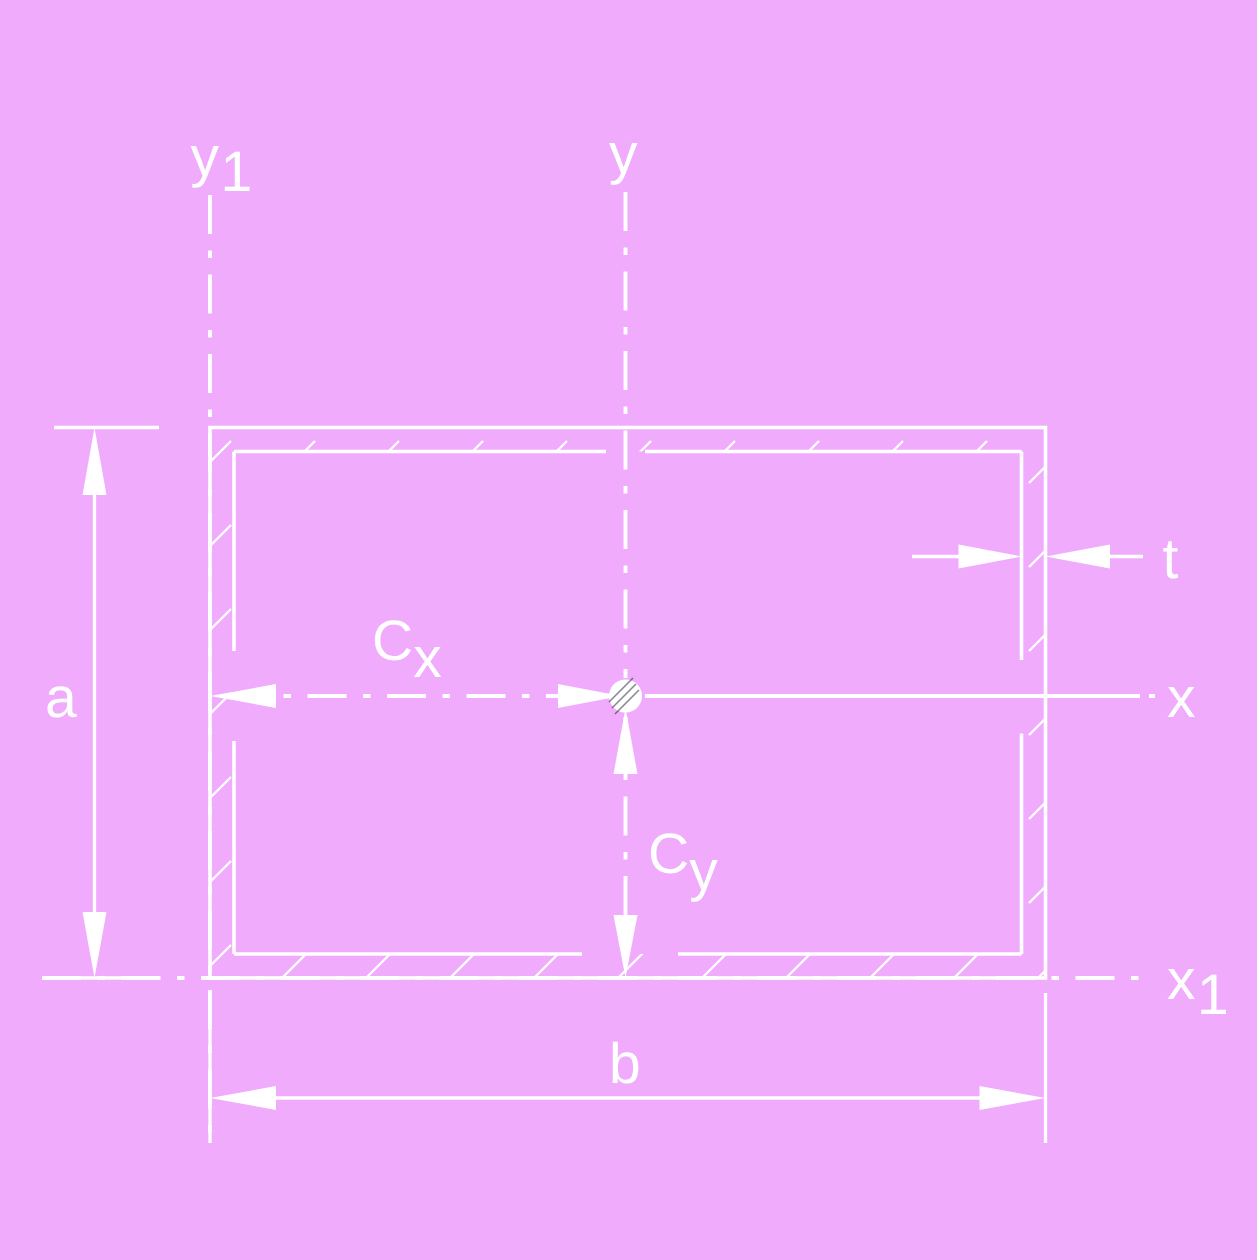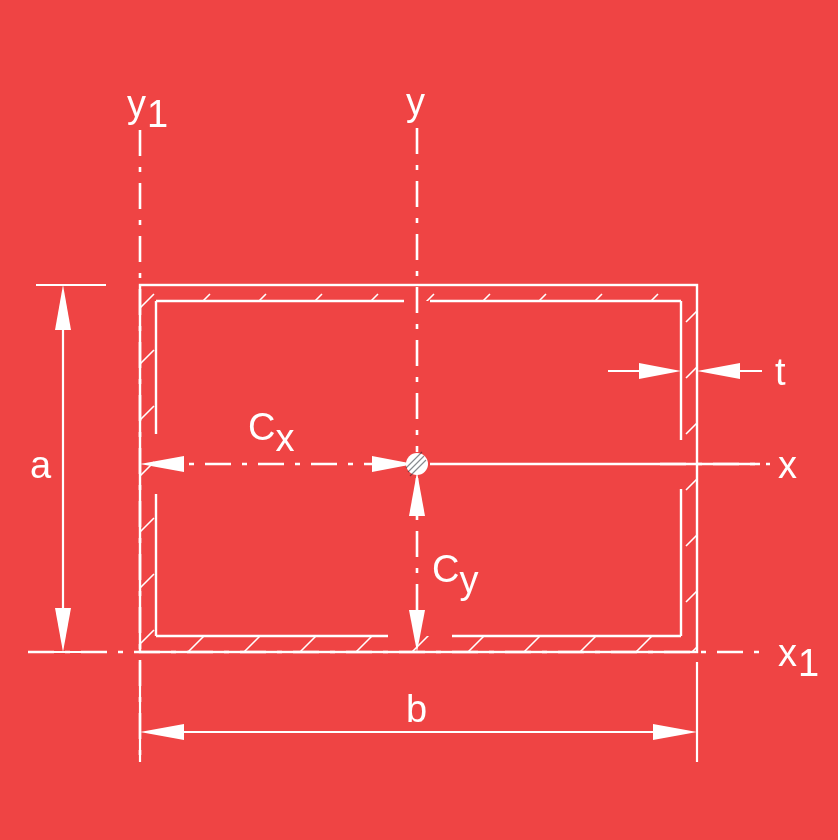--- a/index.html
+++ b/index.html
@@ -10,21 +10,21 @@
   body {
     width: 838px;
     height: 840px;
     overflow: hidden;
     font-family: "Liberation Sans", sans-serif;
   }
   #drawing-root {
     position: relative;
     width: 838px;
     height: 840px;
-    background: #ef4444;
+    background: #f0abfc;
   }
   svg#cad-canvas {
     display: block;
     width: 838px;
     height: 840px;
   }
   .stroke {
     stroke: #ffffff;
     fill: none;
     stroke-linecap: butt;

